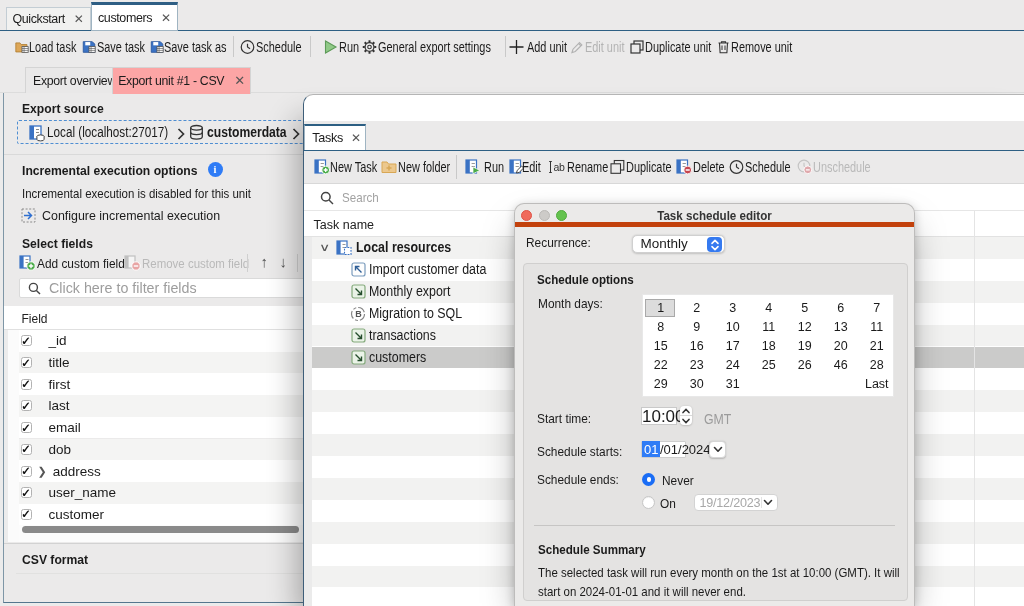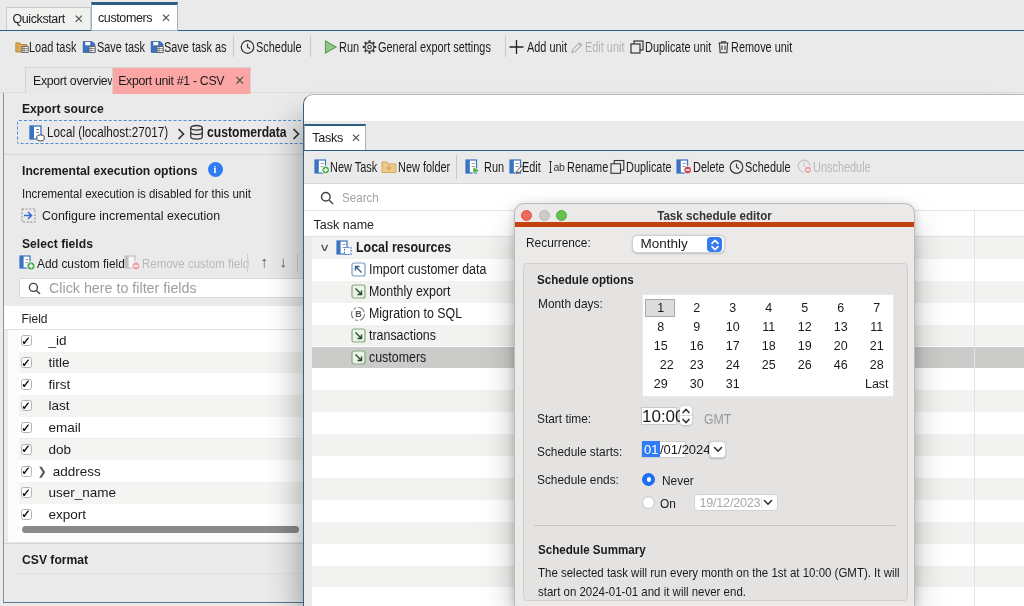--- a/index.html
+++ b/index.html
@@ -258,21 +258,21 @@
       <span class="cb">✓</span>
       <span style="margin-left:6px; color:#555; font-size:11px;">❯</span>
       <span style="margin-left:6px;">address</span>
     </div>
   <div class="frow" style="top:388.9px; background:#f4f4f3;">
       <span class="cb">✓</span>
       <span class="nm">user_name</span>
     </div>
   <div class="frow" style="top:410.6px; background:#fff;">
       <span class="cb">✓</span>
-      <span class="nm">export</span>
+      <span class="nm">customer</span>
     </div>
   <div style="left:0; top:432.3px; width:300px; height:17px; background:#fcfcfc;"></div>
   <div style="left:18px; top:433px; width:277px; height:7px; background:#8a8a8a; border-radius:3.5px;"></div>
   <div style="left:0; top:449.5px; width:300px; height:1px; background:#d2d2d2;"></div>
   <div style="left:18px; top:459px;" class="h1">CSV format</div>
   <div style="left:12px; top:480px; width:288px; height:1px; background:#e1e1e0;"></div>
 </div>
 
 <div class="abs" id="taskswin">
   <div id="twtabstrip"></div>
@@ -438,21 +438,21 @@
     <div class="cal" style="left:144px;  top:23.5px;">12</div>
     <div class="cal" style="left:180px;  top:23.5px;">13</div>
     <div class="cal" style="left:216px;  top:23.5px;">11</div>
     <div class="cal" style="left:0px;    top:42.5px;">15</div>
     <div class="cal" style="left:36px;   top:42.5px;">16</div>
     <div class="cal" style="left:72px;   top:42.5px;">17</div>
     <div class="cal" style="left:108px;  top:42.5px;">18</div>
     <div class="cal" style="left:144px;  top:42.5px;">19</div>
     <div class="cal" style="left:180px;  top:42.5px;">20</div>
     <div class="cal" style="left:216px;  top:42.5px;">21</div>
-    <div class="cal" style="left:0px;    top:61.5px;margin-left:6px;">22</div>
+    <div class="cal" style="left:0px;    top:61.5px;">22</div>
     <div class="cal" style="left:36px;   top:61.5px;">23</div>
     <div class="cal" style="left:72px;   top:61.5px;">24</div>
     <div class="cal" style="left:108px;  top:61.5px;">25</div>
     <div class="cal" style="left:144px;  top:61.5px;">26</div>
     <div class="cal" style="left:180px;  top:61.5px;">46</div>
     <div class="cal" style="left:216px;  top:61.5px;">28</div>
     <div class="cal" style="left:0px;    top:80.5px;">29</div>
     <div class="cal" style="left:36px;   top:80.5px;">30</div>
     <div class="cal" style="left:72px;   top:80.5px;">31</div>
     <div class="cal" style="left:216px;  top:80.5px;">Last</div>

